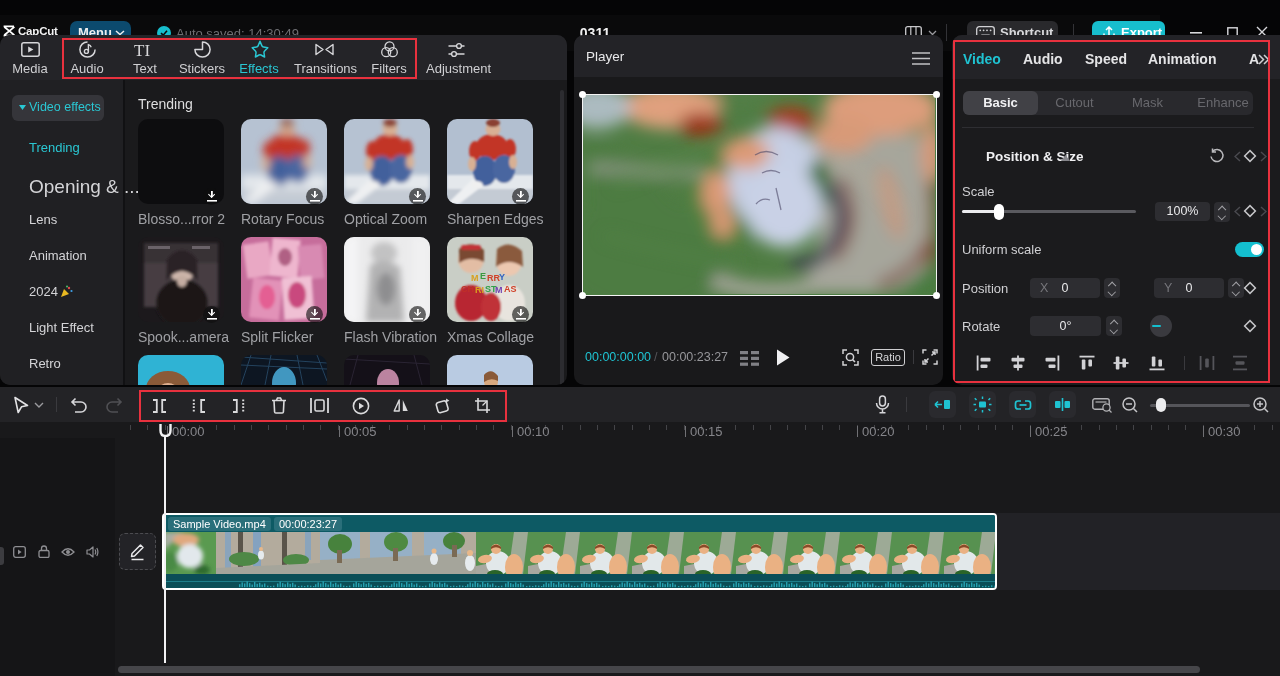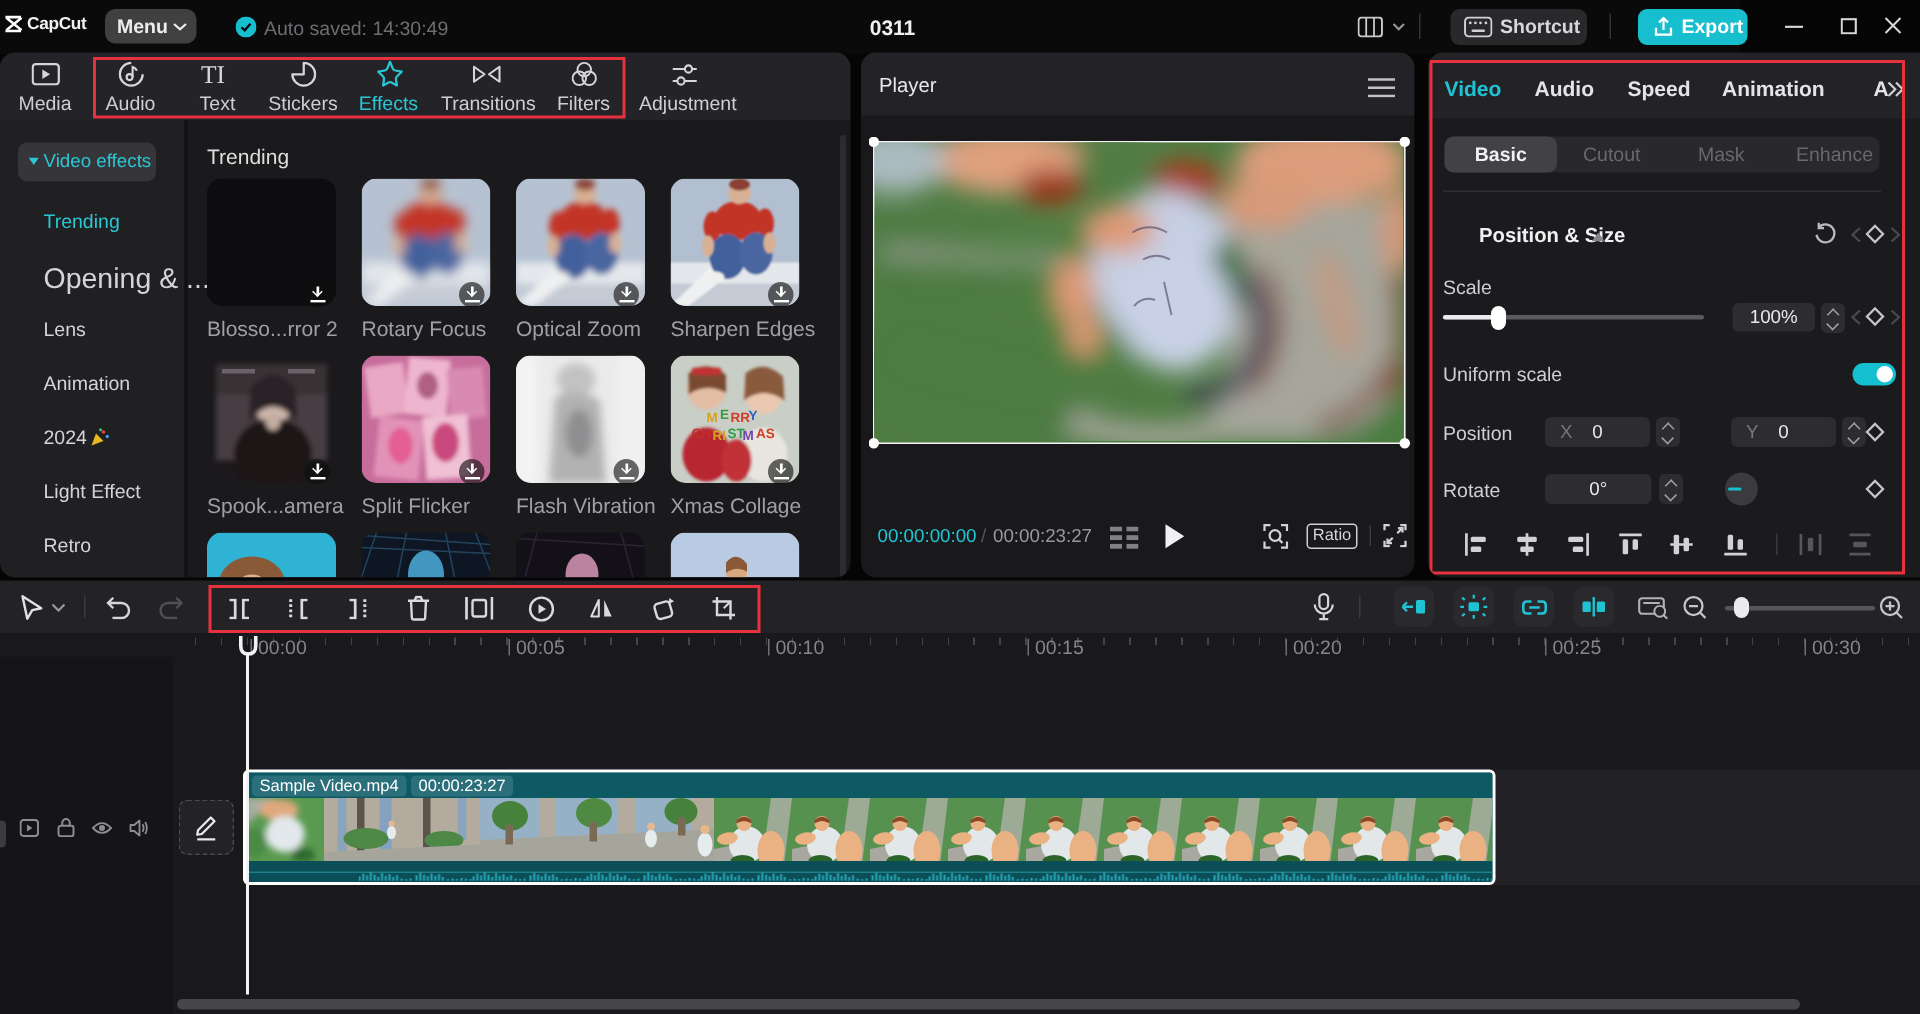--- a/index.html
+++ b/index.html
@@ -21,28 +21,28 @@
   .stepper::before { content:""; position:absolute; left:5px; top:5px; width:4.5px; height:4.5px; border:solid #a2a2a6; border-width:1.6px 1.6px 0 0; transform:rotate(-45deg); }
   .stepper::after { content:""; position:absolute; left:5px; top:11px; width:4.5px; height:4.5px; border:solid #a2a2a6; border-width:0 1.6px 1.6px 0; transform:rotate(45deg); }
   .tbi { top:10px; }
   .tbt { top:4px; width:27px; height:27px; background:#2a2a2e; border-radius:6px; display:flex; align-items:center; justify-content:center; }
   .rlab { position:absolute; top:4px; height:11px; line-height:11px; color:#85858a; font-size:13px; border-left:1.5px solid #707074; padding-left:4px; }
 </style>
 </head>
 <body>
 <div id="app">
 
-  <div class="abs" id="topbar" style="left:0;top:0;width:1160px;height:36px;background:#0a0a0b;">
+  <div class="abs" id="topbar" style="left:0;top:15px;width:1160px;height:36px;background:#0a0a0b;">
 
     <svg class="abs" style="left:3px;top:10px;" width="12" height="12" viewBox="0 0 12 12">
       <path d="M0.6 1.4 H11 M0.6 10.6 H11 M1.4 10 L11.4 1.8 M1.4 2 L11.4 10.2" stroke="#fff" stroke-width="1.7" fill="none"></path>
     </svg>
     <div class="abs" style="left:18px;top:10px;color:#f2f2f3;font-size:11.5px;font-weight:bold;letter-spacing:-0.2px;">CapCut</div>
 
-    <div class="abs" style="left:70px;top:6px;width:61px;height:23px;background:#404040;border-radius:7px;">
+    <div class="abs" style="left:70px;top:6px;width:61px;height:23px;background:#0c4a6e;border-radius:7px;">
       <span style="position:absolute;left:8px;top:4px;color:#ededee;font-size:13px;font-weight:bold;">Menu</span>
       <svg style="position:absolute;right:6px;top:9px;" width="10" height="6" viewBox="0 0 10 6">
           <path d="M1 1 L5 4.5 L9 1" stroke="#ededee" stroke-width="1.5" fill="none"></path>
         </svg>
     </div>
 
     <svg class="abs" style="left:157px;top:11px;" width="14" height="14" viewBox="0 0 14 14">
         <circle cx="7" cy="7" r="7" fill="#17becd"></circle>
         <path d="M4 7.2 L6.2 9.2 L10 4.8" stroke="#0a0a0b" stroke-width="1.6" fill="none"></path>
       </svg>

